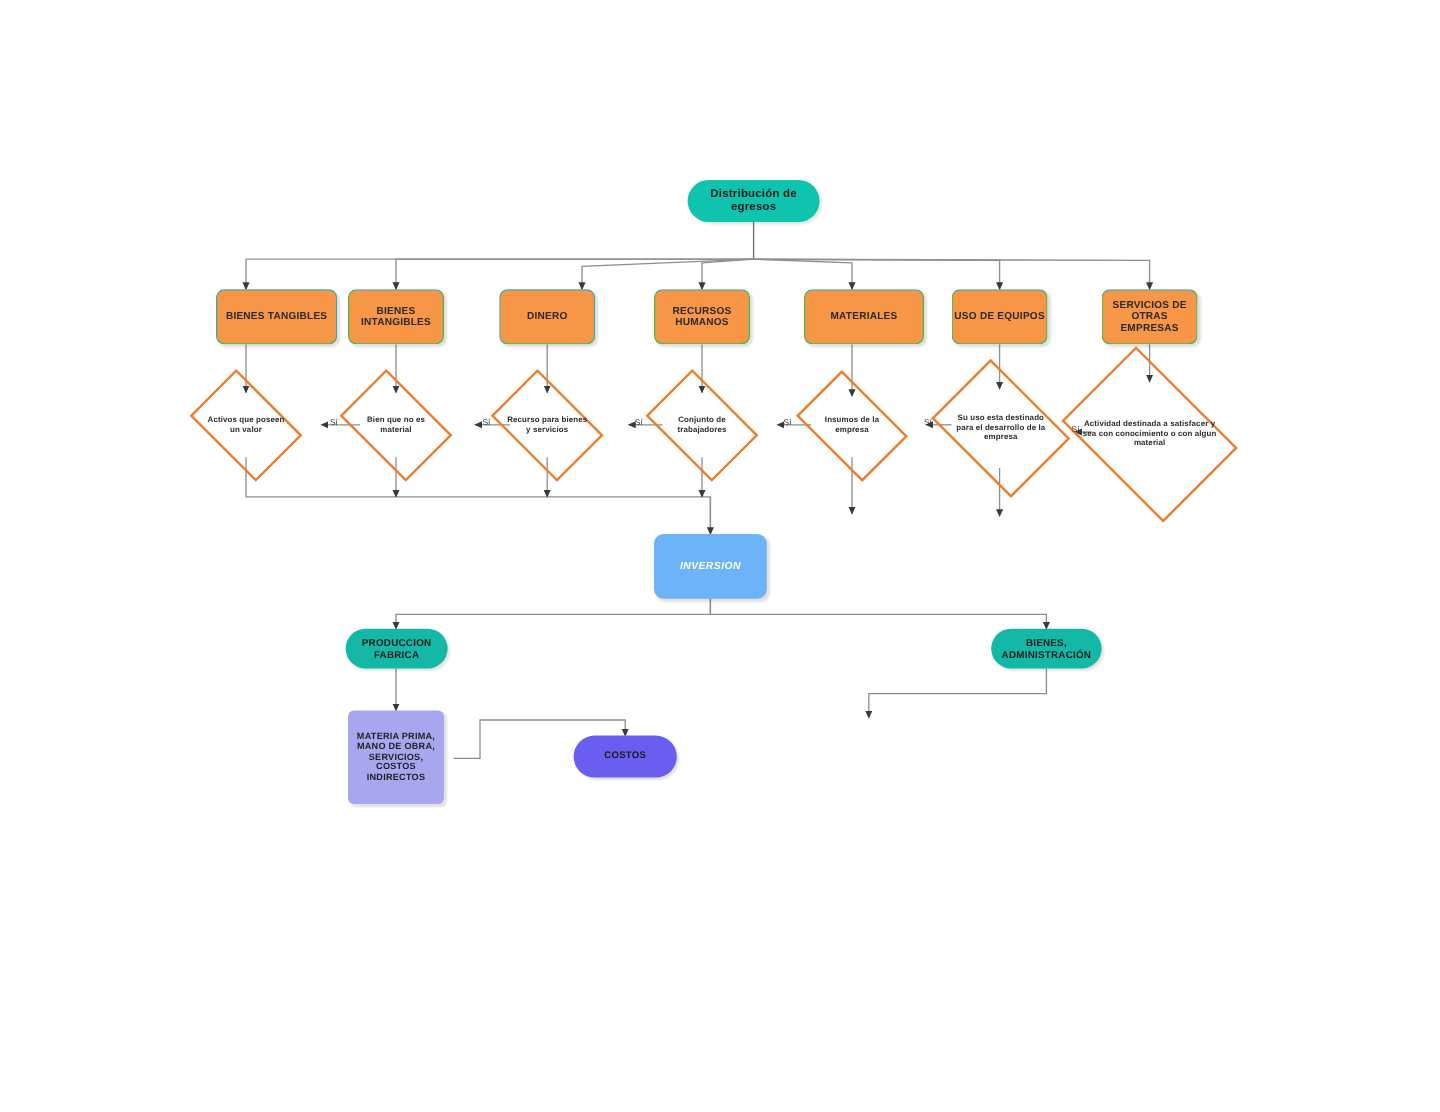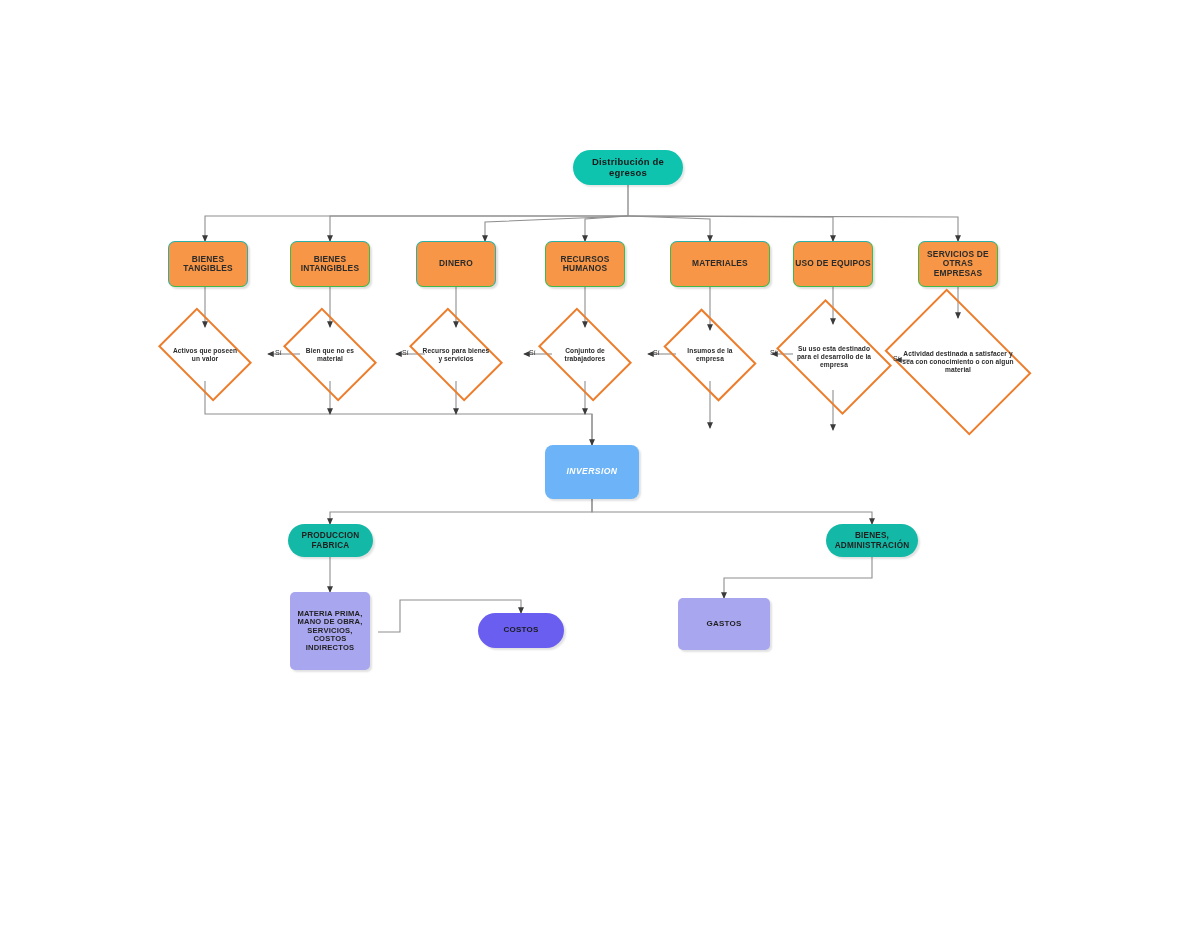--- a/index.html
+++ b/index.html
@@ -192,21 +192,21 @@
       <path d="M378,632 L400,632 L400,600 L521,600 L521,613"></path>
 
       <path d="M872,557 L872,578 L724,578 L724,598"></path>
     </g>
   </svg>
 
   <div class="node root" style="left:573px;top:150px;width:110px;height:35px;">
     <span>Distribución de egresos</span>
   </div>
 
-  <div class="node cat teal-edge" style="left:168px;top:241px;width:80px;height:46px;">
+  <div class="node cat teal-edge" style="left:180px;top:241px;width:101px;height:46px;">
     <span>BIENES TANGIBLES</span>
   </div>
   <div class="node cat" style="left:290px;top:241px;width:80px;height:46px;">
     <span>BIENES INTANGIBLES</span>
   </div>
   <div class="node cat teal-edge" style="left:416px;top:241px;width:80px;height:46px;">
     <span>DINERO</span>
   </div>
   <div class="node cat" style="left:545px;top:241px;width:80px;height:46px;">
     <span>RECURSOS HUMANOS</span>
@@ -275,18 +275,15 @@
   </div>
 
   <div class="node lilac" style="left:290px;top:592px;width:80px;height:78px;padding:2px 4px;">
     <span>MATERIA PRIMA, MANO DE OBRA, SERVICIOS, COSTOS INDIRECTOS</span>
   </div>
 
   <div class="node viol" style="left:478px;top:613px;width:86px;height:35px;">
     <span>COSTOS</span>
   </div>
 
-  <div class="node lilac wide" style="left:678px;top:598px;width:92px;height:52px;">
-    <span>GASTOS</span>
-  </div>
 
 
 </div>
 
 </body></html>

